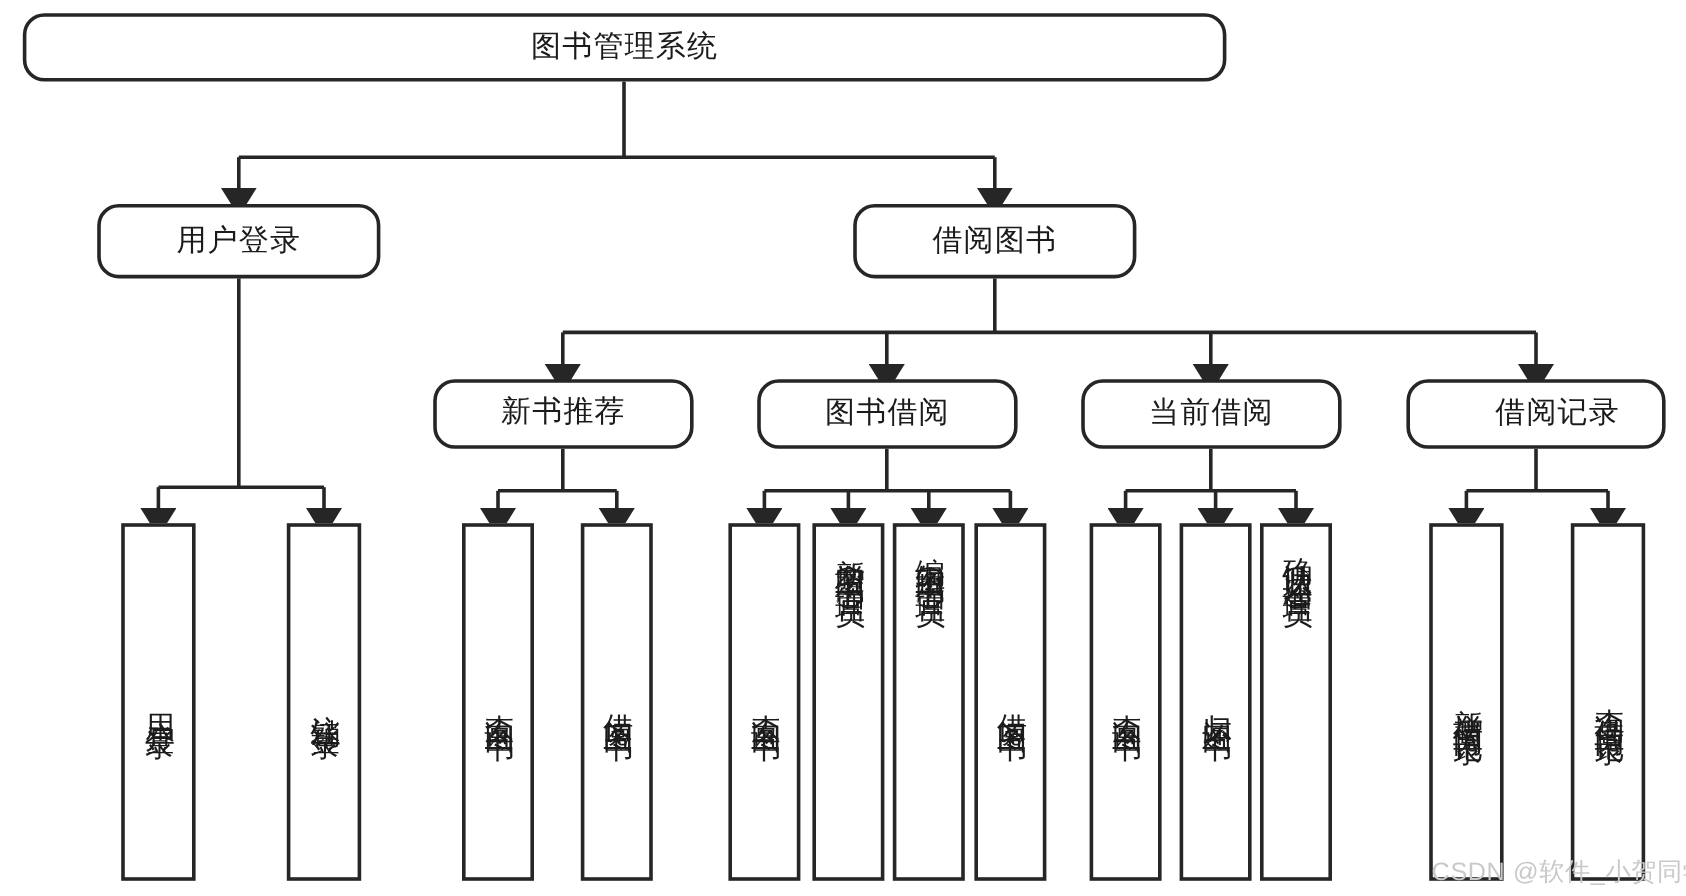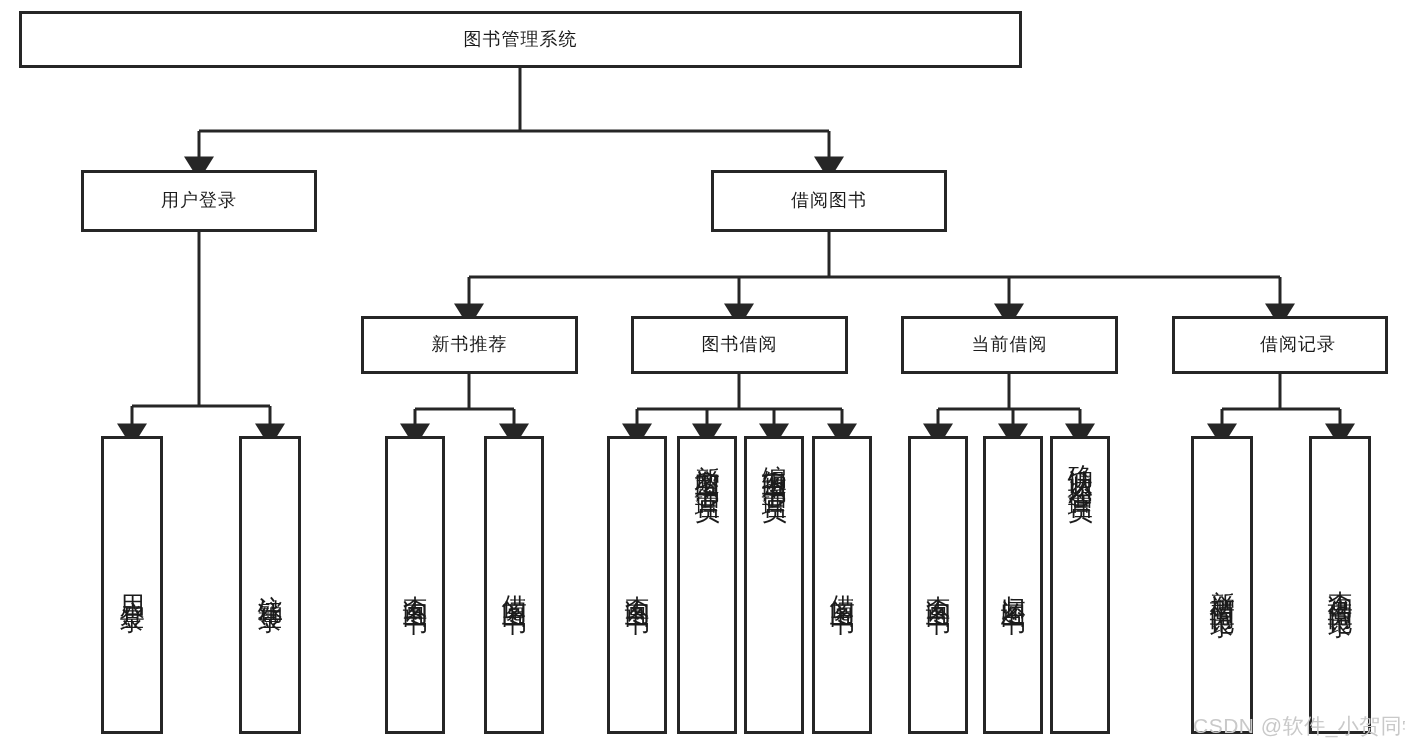--- a/index.html
+++ b/index.html
@@ -30,22 +30,23 @@
     box-sizing: border-box;
     border: 3px solid #262626;
     background: #ffffff;
     display: flex;
     align-items: center;
     justify-content: center;
     color: #1b1b1b;
     line-height: 1.18;
   }
   .node.h {
-    font-size: 18px;
+    font-size: 25px;
     letter-spacing: 1px;
+    border-radius: 18px;
   }
   .node.v {
     font-size: 25px;
   }
   .node.v .vtext {
     writing-mode: vertical-rl;
     text-orientation: upright;
     letter-spacing: 5px;
     white-space: nowrap;
     display: block;
@@ -122,21 +123,21 @@
     <span>图书管理系统</span>
   </div>
 
   <div class="node h" style="left:81px; top:170px; width:236px; height:62px;">
     <span>用户登录</span>
   </div>
   <div class="node h" style="left:711px; top:170px; width:236px; height:62px;">
     <span>借阅图书</span>
   </div>
 
-  <div class="node h" style="left:361px; top:316px; width:217px; height:58px;">
+  <div class="node h" style="left:361px; top:316px; width:217px; height:58px;font-family:Liberation Mono, monospace;">
     <span>新书推荐</span>
   </div>
   <div class="node h" style="left:901px; top:316px; width:217px; height:58px;">
     <span>当前借阅</span>
   </div>
   <div class="node h" style="left:631px; top:316px; width:217px; height:58px;">
     <span>图书借阅</span>
   </div>
   <div class="node h" style="left:1172px; top:316px; width:216px; height:58px;padding-left:36px;">
     <span>借阅记录</span>

